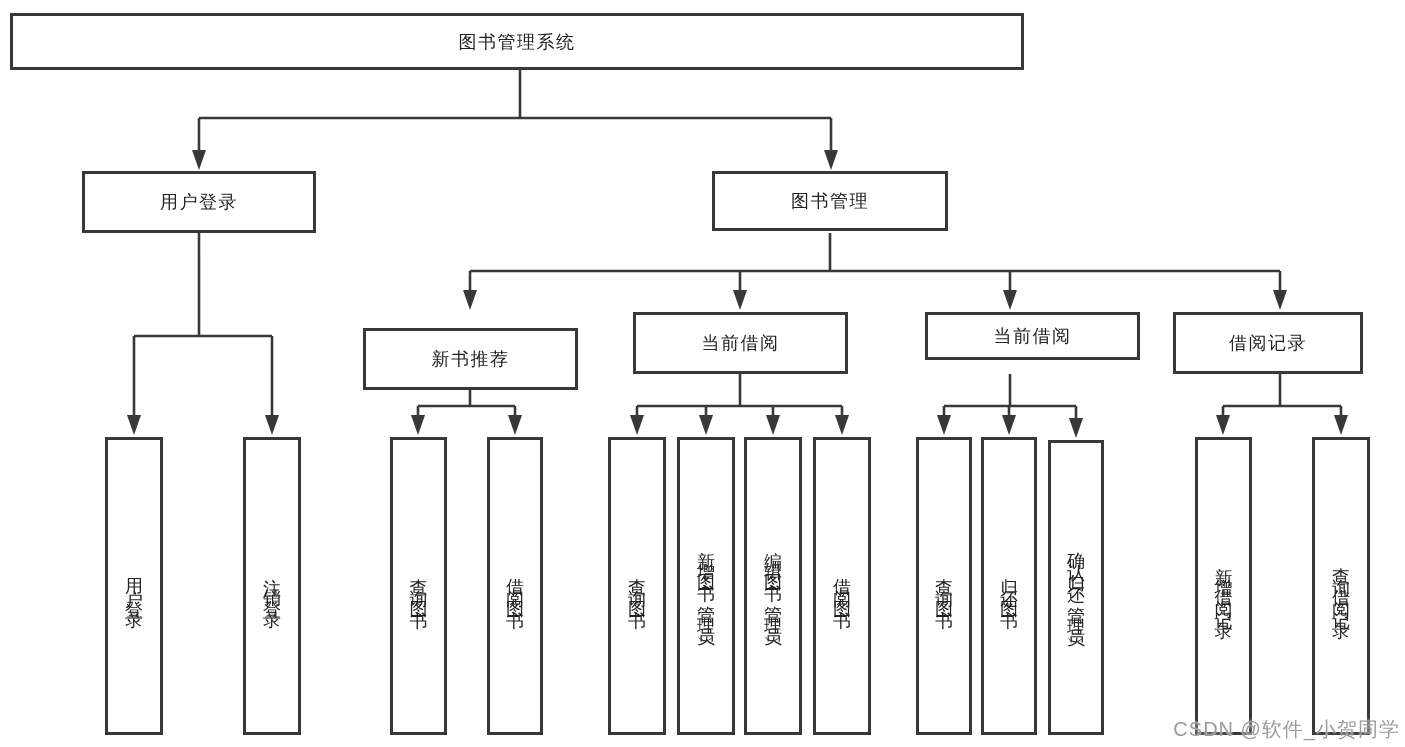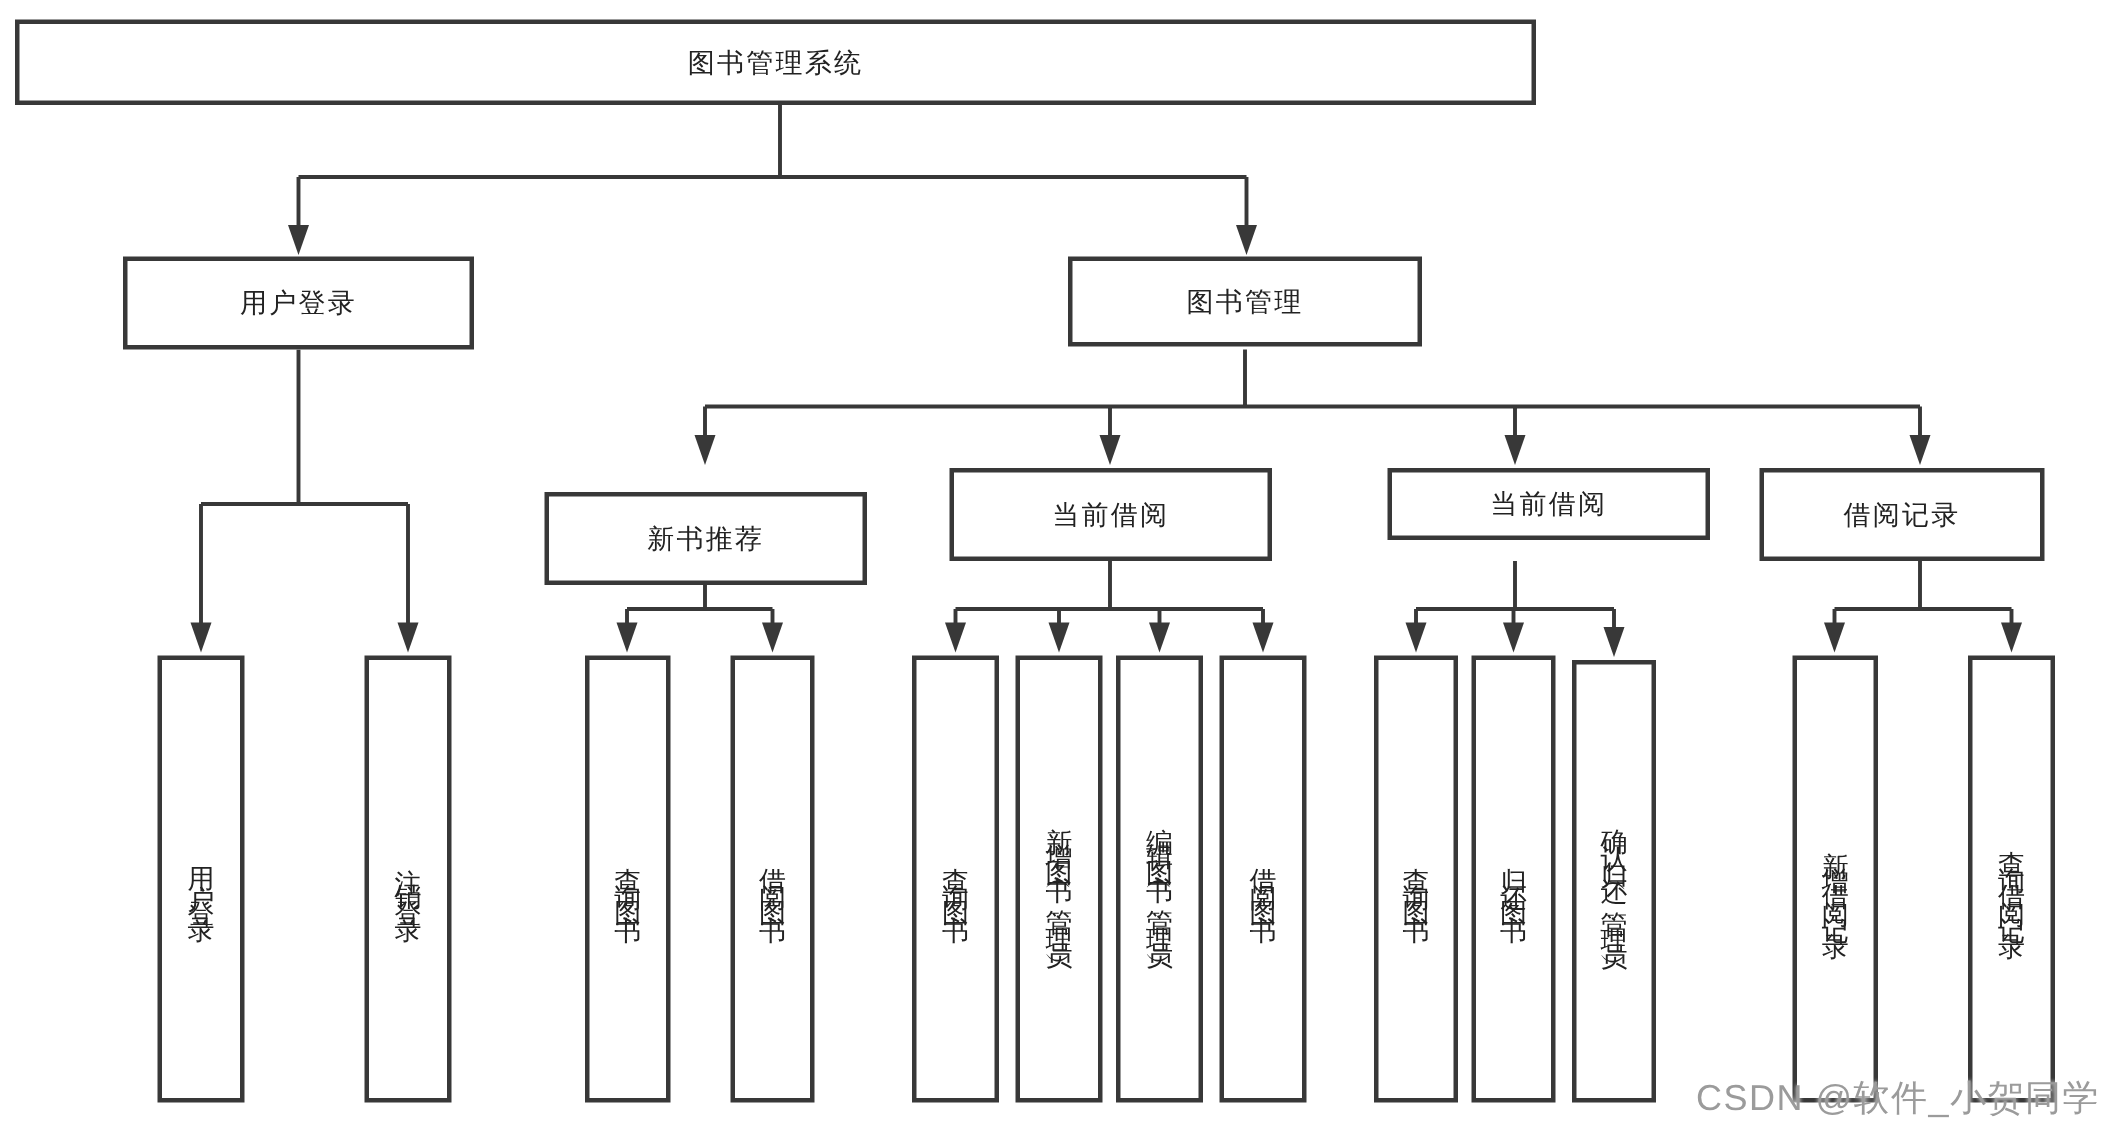--- a/index.html
+++ b/index.html
@@ -51,21 +51,21 @@
   .node.v span {
     writing-mode: vertical-rl;
     font-size: 18px;
     letter-spacing: 11px;
     line-height: 1;
   }
   .watermark {
     position: absolute;
     top: 716px;
     right: 5px;
-    font-size: 24px;
+    font-size: 20px;
     color: #9b9b9b;
     letter-spacing: 1px;
     white-space: nowrap;
     text-shadow: 0 0 3px #ffffff;
     z-index: 5;
   }
 </style>
 </head>
 <body>
 

